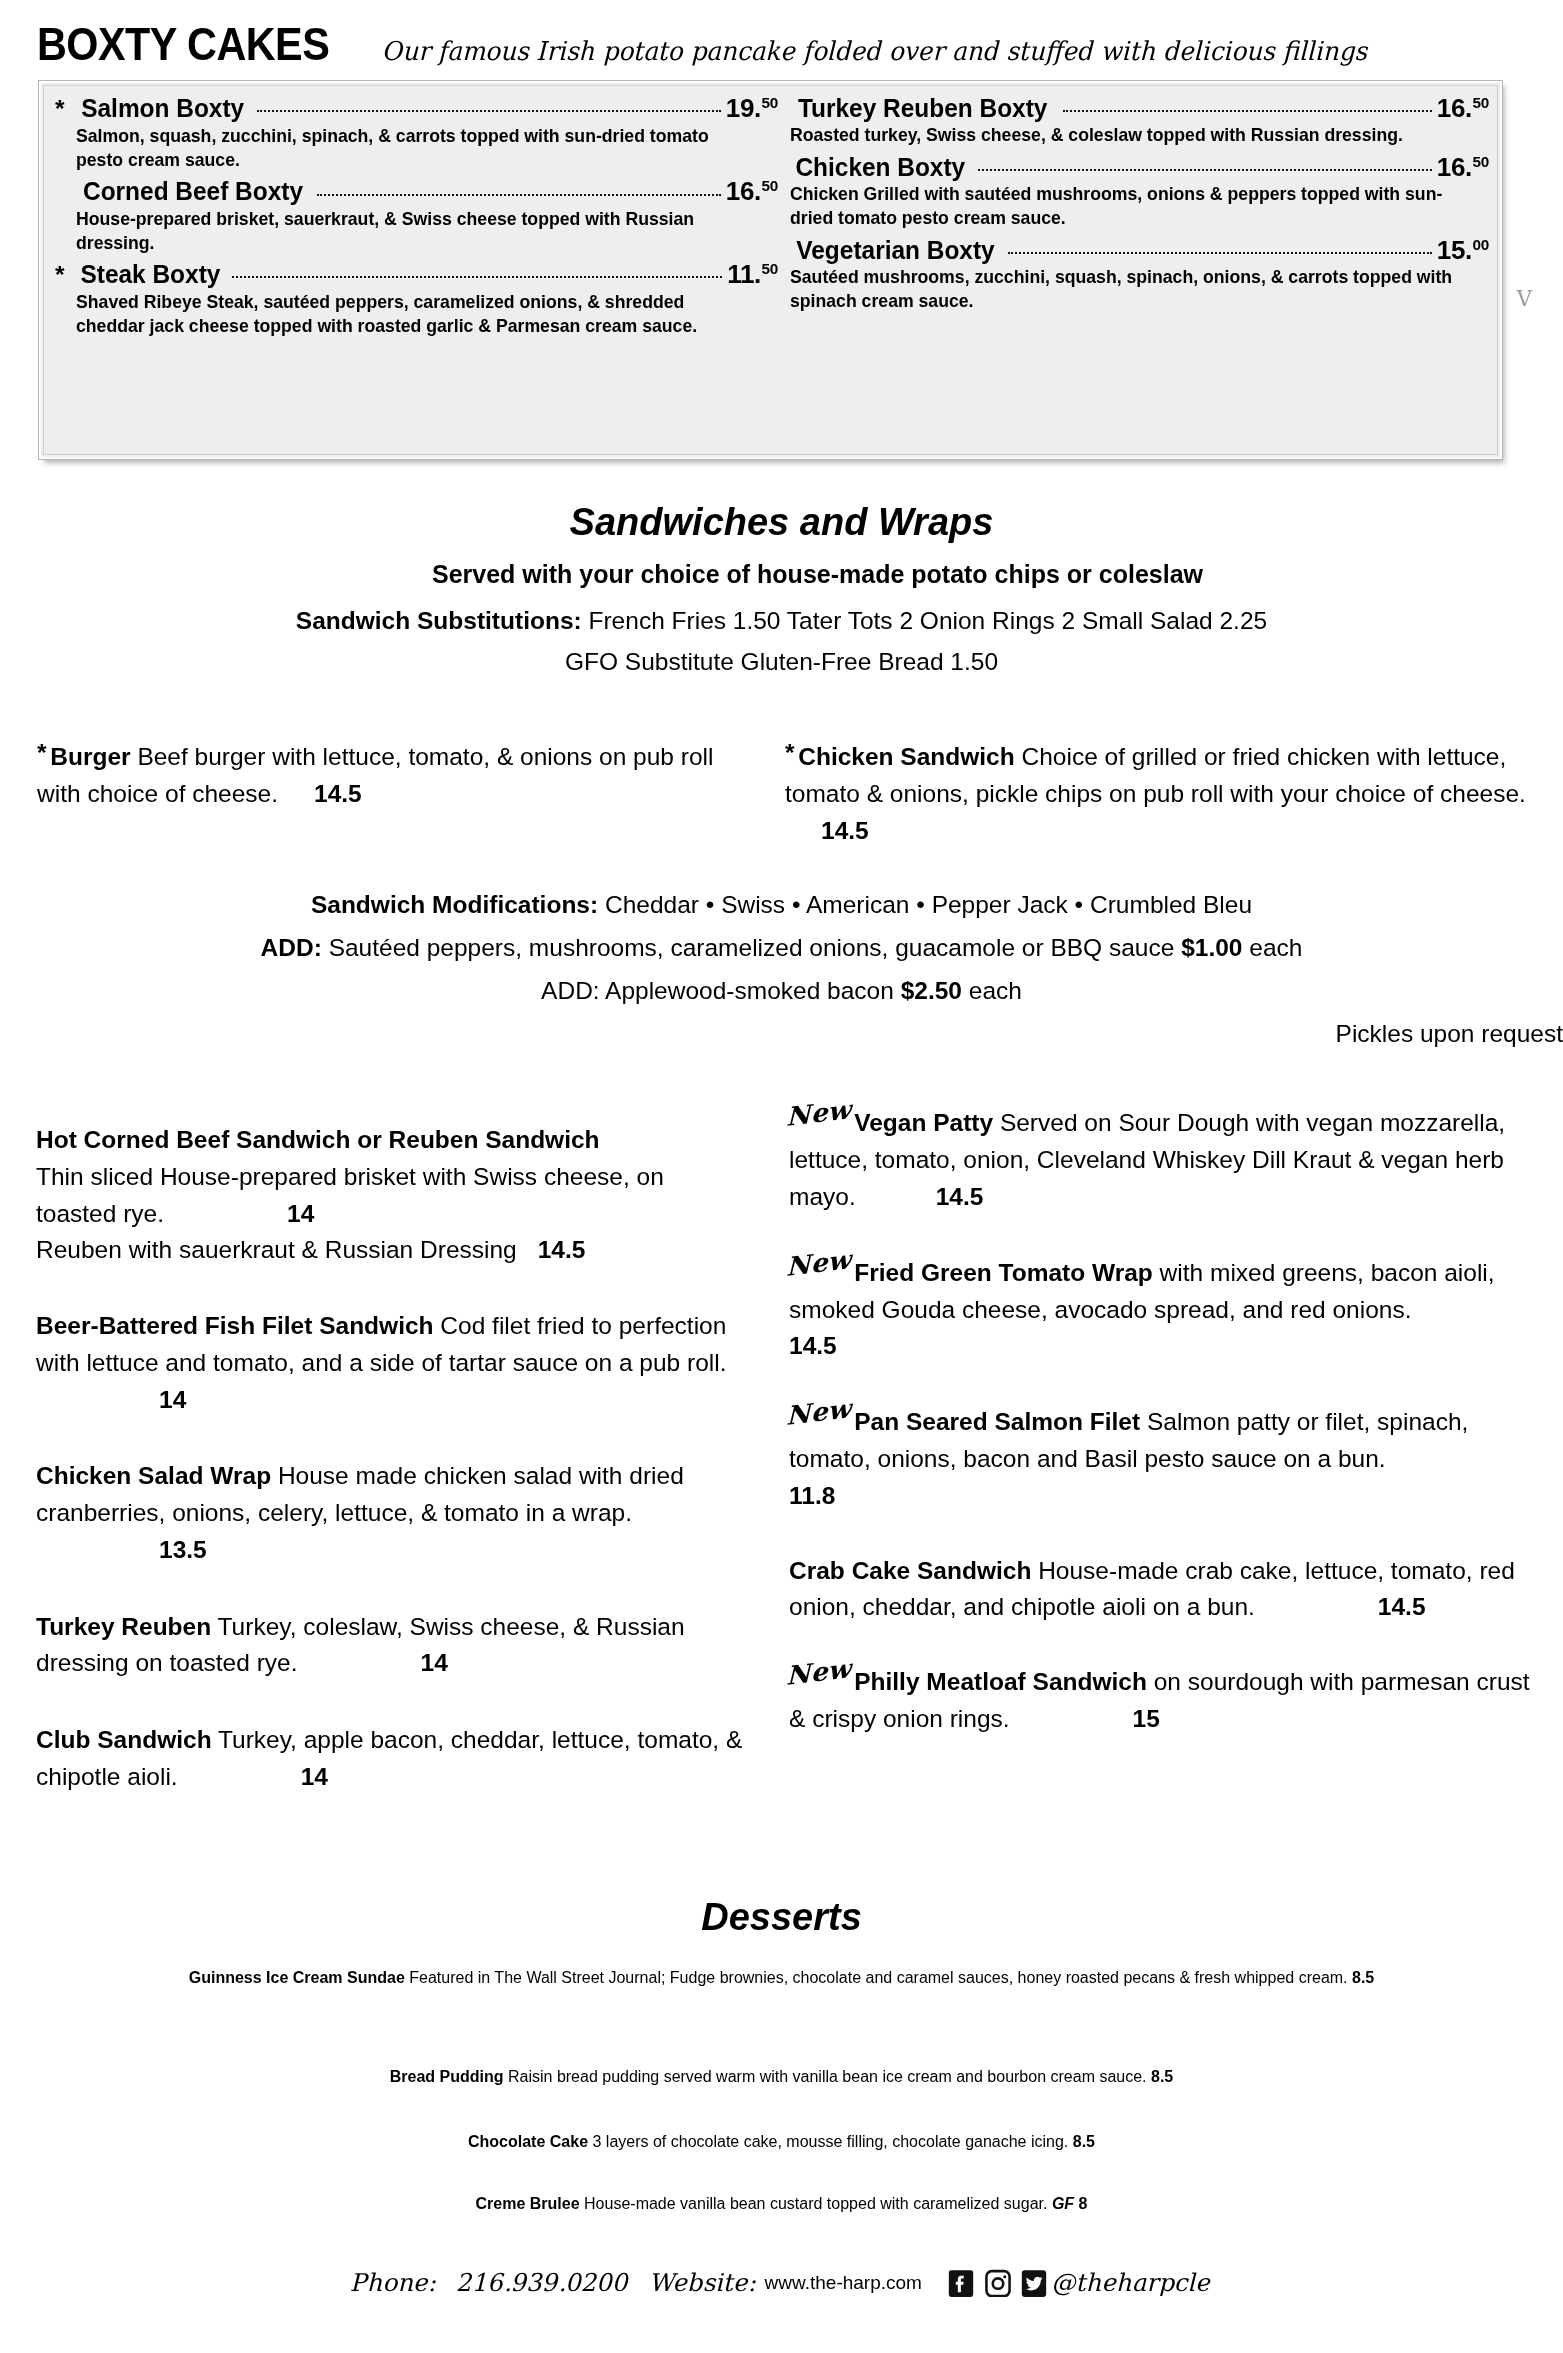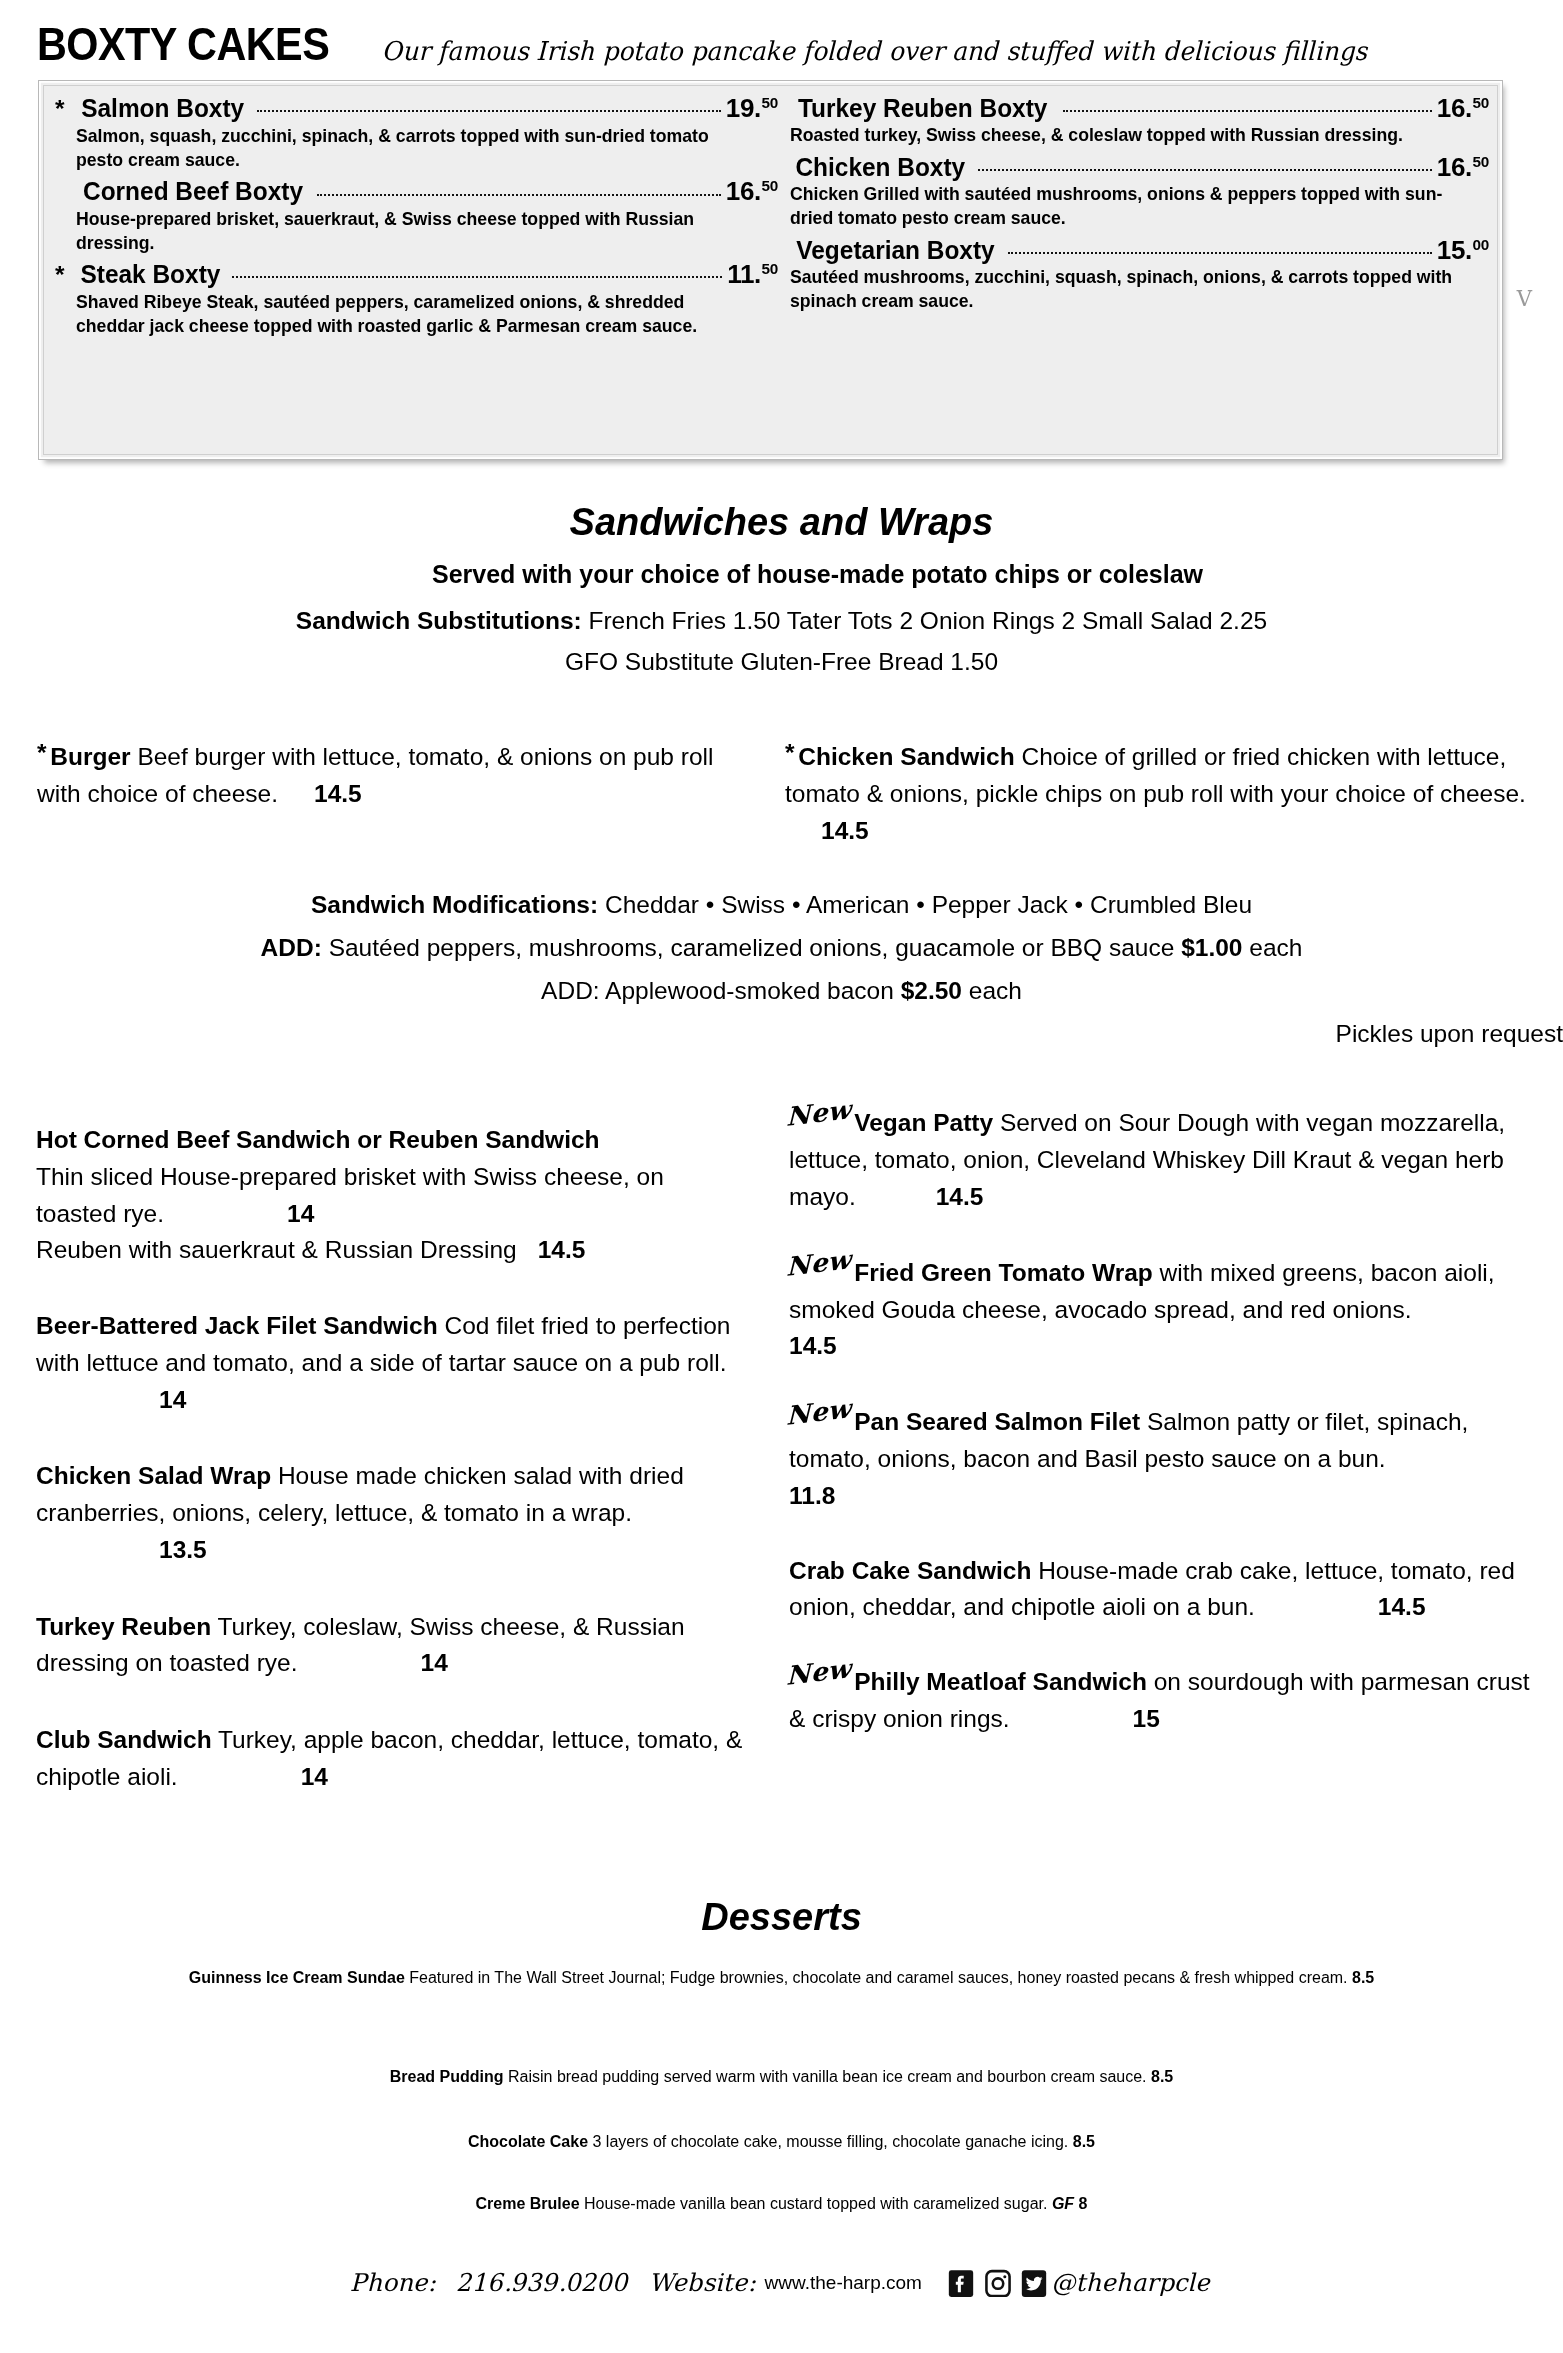--- a/index.html
+++ b/index.html
@@ -383,21 +383,21 @@
 
 <div class="sw-col" id="sw-col-left">
 
   <div class="sw-item" style="margin-bottom:39px">
     <span class="nm">Hot Corned Beef Sandwich or Reuben Sandwich</span><br>
     <span>Thin sliced House-prepared brisket with Swiss cheese, on toasted rye.</span><span class="gap-xl"></span><span class="pr">14</span><br>
     <span>Reuben with sauerkraut &amp; Russian Dressing</span><span class="gap-s"></span><span class="pr">14.5</span>
   </div>
 
   <div class="sw-item" style="margin-bottom:40px">
-    <span class="nm">Beer-Battered Jack Filet Sandwich</span>
+    <span class="nm">Beer-Battered Fish Filet Sandwich</span>
     <span>Cod filet fried to perfection with lettuce and tomato, and a side of tartar sauce on a pub roll.</span><span class="gap-xl"></span><span class="pr">14</span>
   </div>
 
   <div class="sw-item" style="margin-bottom:40px">
     <span class="nm">Chicken Salad Wrap</span>
     <span>House made chicken salad with dried cranberries, onions, celery, lettuce, &amp; tomato in a wrap.</span><span class="gap-xl"></span><span class="pr">13.5</span>
   </div>
 
   <div class="sw-item" style="margin-bottom:40px">
     <span class="nm">Turkey Reuben</span>

